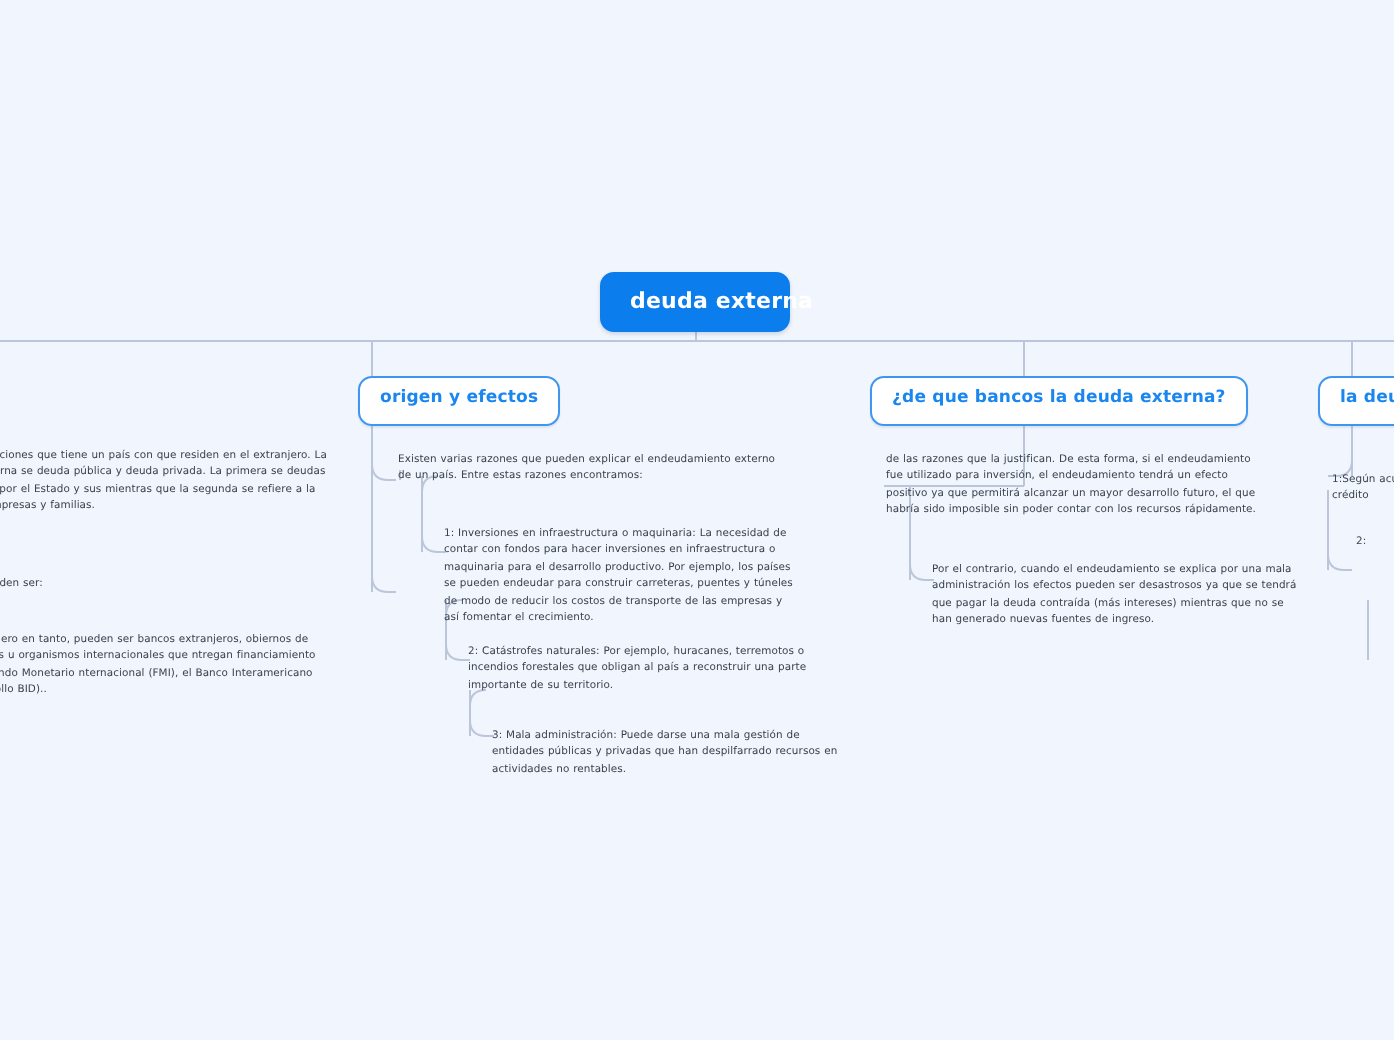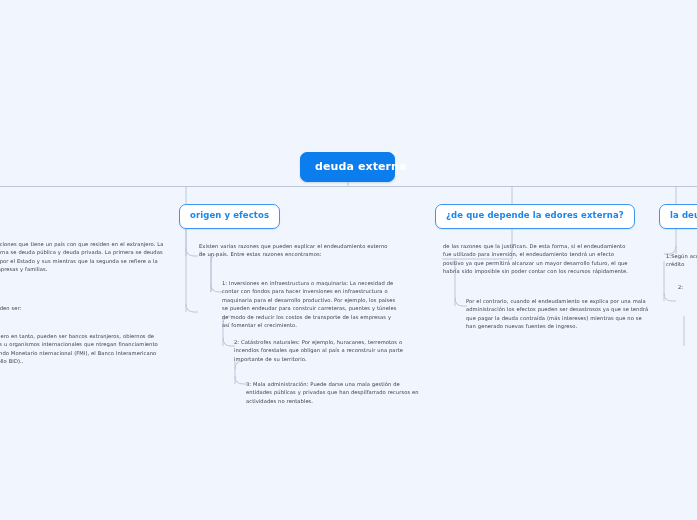--- a/index.html
+++ b/index.html
@@ -10,21 +10,21 @@
   body {
     width: 697px;
     height: 520px;
     overflow: hidden;
     background: #f1f5fd;
     font-family: "DejaVu Sans", "Liberation Sans", sans-serif;
     position: relative;
   }
   #canvas {
     position: absolute;
-    left: 0; top: 16px;
+    left: 0; top: 0;
     width: 697px;
     height: 464px;
     overflow: hidden;
   }
   
   #wires {
     position: absolute;
     left: 0; top: 0;
     width: 697px;
     height: 520px;
@@ -117,21 +117,21 @@
       <path d="M664,245 L664,285"></path>
       <path d="M664,277 Q664,285 672,285 L676,285"></path>
       <path d="M684,300 Q684,308 684,312 L684,330"></path>
     </g>
   </svg>
 
   <div class="node node-root" style="left:300px; top:136px; width:95px;">deuda externa</div>
 
   <div class="node node-branch" style="left:179px; top:188px;">origen y efectos</div>
 
-  <div class="node node-branch" style="left:435px; top:188px;">¿de que depende la edores externa?</div>
+  <div class="node node-branch" style="left:435px; top:188px;">¿de que bancos la deuda externa?</div>
 
   <div class="node node-branch" style="left:659px; top:188px;">la deuda</div>
 
   <div class="tblock" style="left:-30px; top:224px; width:200px;">o de obligaciones que tiene un país con que residen en el extranjero.   La deuda externa se deuda pública y deuda privada. La primera se deudas contraídas por el Estado y sus  mientras que la segunda se refiere a la deuda r empresas y familias.</div>
 
   <div class="tblock" style="left:-30px; top:288px; width:200px;">edores pueden ser:</div>
 
   <div class="tblock" style="left:-30px; top:316px; width:195px;">n el extranjero en tanto, pueden ser bancos extranjeros, obiernos de otros países u organismos internacionales que ntregan financiamiento como el Fondo Monetario nternacional (FMI), el Banco Interamericano del Desarrollo BID)..</div>
 
   <div class="tblock" style="left:199px; top:226px; width:190px;">Existen varias razones que pueden explicar el endeudamiento externo de un país. Entre estas razones encontramos:</div>

